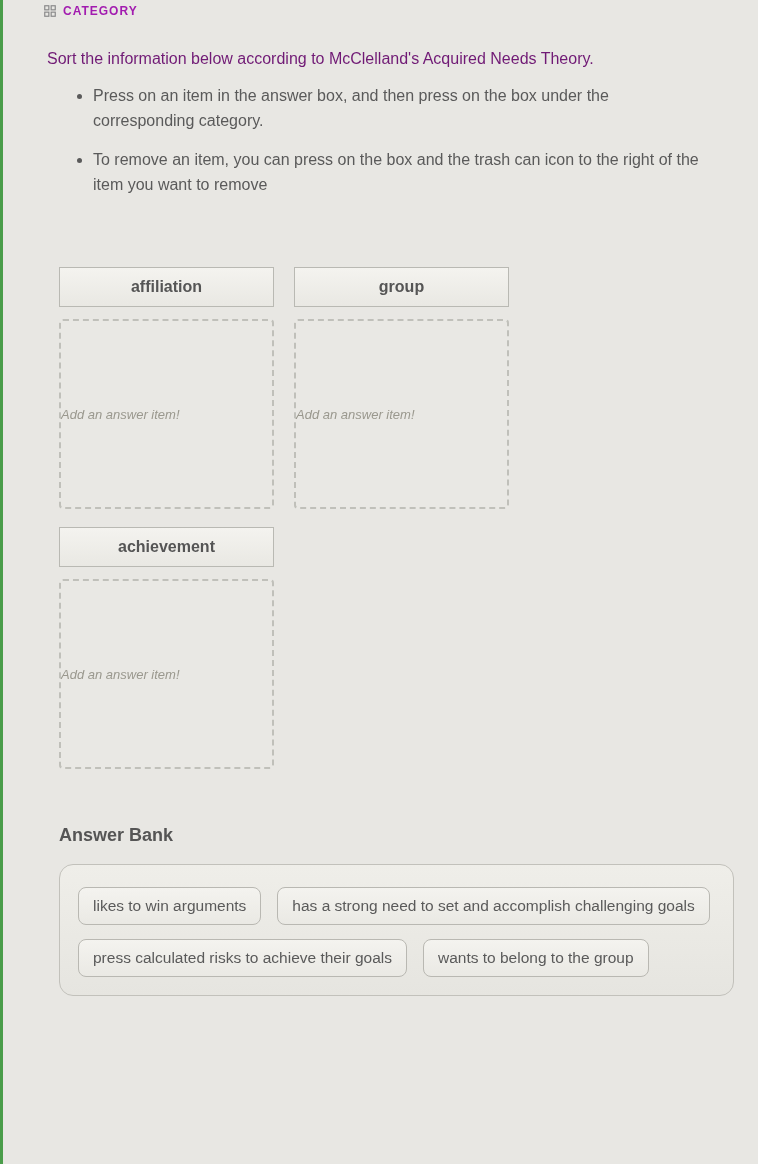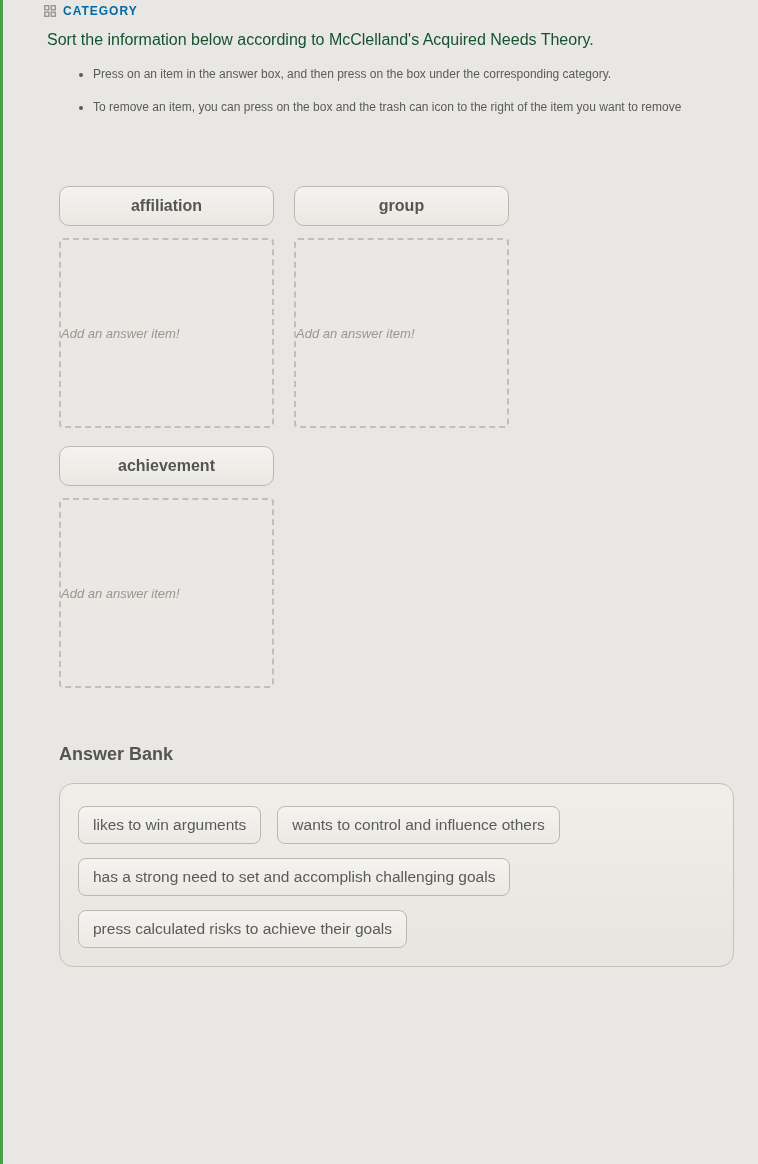--- a/index.html
+++ b/index.html
@@ -11,55 +11,56 @@
       position: relative;
       border-left: 3px solid #4a9d4a;
       padding: 0 0 20px 0;
       color: #555;
     }
     .header-row {
       display: flex;
       align-items: center;
       gap: 6px;
       padding: 4px 0 10px 40px;
-      color: #0369a1;
+      color: #a21caf;
       font-weight: 700;
       font-size: 12px;
       letter-spacing: 1px;
     }
     .header-row .icon { display:inline-flex; }
     .prompt {
       padding: 0 44px 14px 44px;
       font-size: 16px;
-      color: #14532d;
+      color: #701a75;
       line-height: 1.45;
+      margin-top: 19px;
     }
     ul.instructions {
       list-style: disc;
       padding: 0 44px 8px 90px;
       color: #5a5a5a;
-      font-size: 12px;
+      font-size: 16px;
       line-height: 1.55;
     }
     ul.instructions li { margin-bottom: 14px; }
     .categories {
       display: flex;
       flex-wrap: wrap;
       gap: 18px 20px;
       padding: 48px 0 30px 56px;
       width: 560px;
     }
     .category {
       width: 215px;
       display: flex;
       flex-direction: column;
     }
     .cat-header {
       border: 1px solid #b9b9b3;
-      border-radius: 10px;
+      border-radius: 0;
       background: linear-gradient(#f4f3ef,#e9e8e3);
       font-weight: 700;
       color: #555;
       font-size: 16px;
       padding: 10px 8px;
       text-align: center;
       margin-bottom: 12px;
     }
     .dropzone {
       height: 190px;
@@ -145,16 +146,16 @@
       <span>Add an answer item!</span>
     </div>
   </div>
 
 </div>
 
 <div class="answer-bank-label">Answer Bank</div>
 
 <div class="answer-bank">
   <div class="chip">likes to win arguments</div>
-  <div class="chip">wants to control and influence others</div>
   <div class="chip wide">has a strong need to set and accomplish challenging goals</div>
   <div class="chip">press calculated risks to achieve their goals</div>
+  <div class="chip">wants to belong to the group</div>
 </div>
 
 </body></html>

